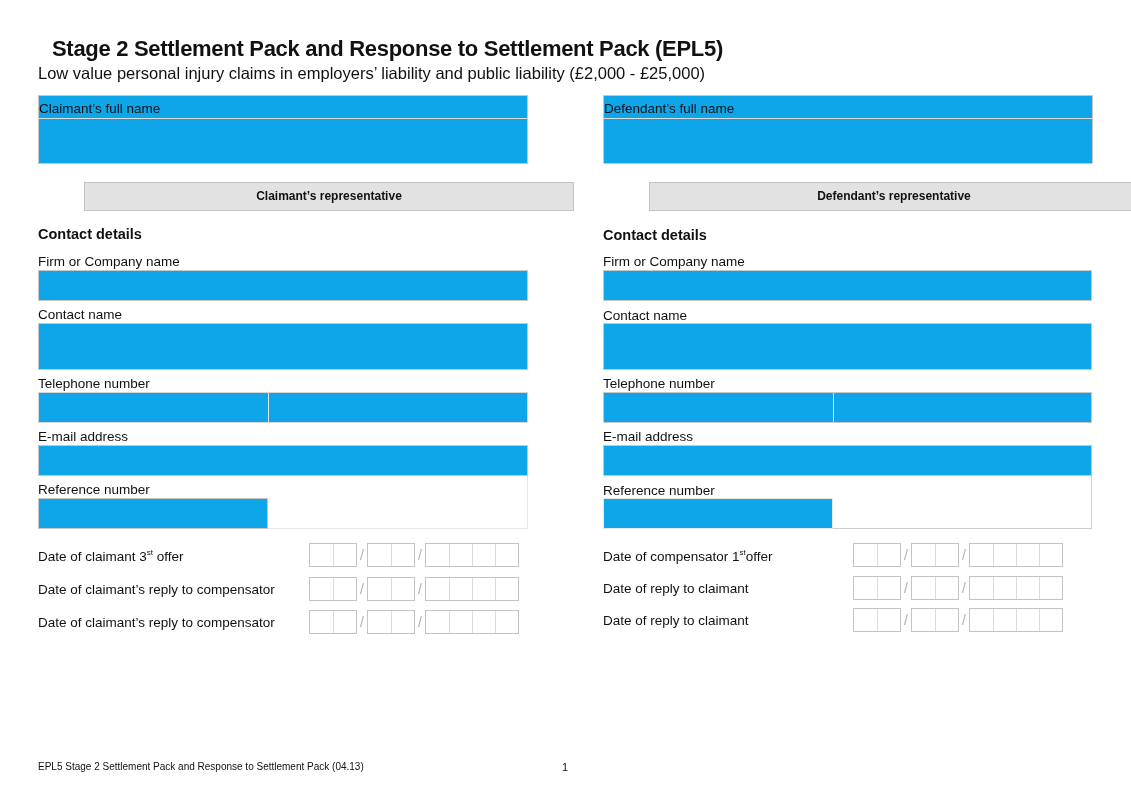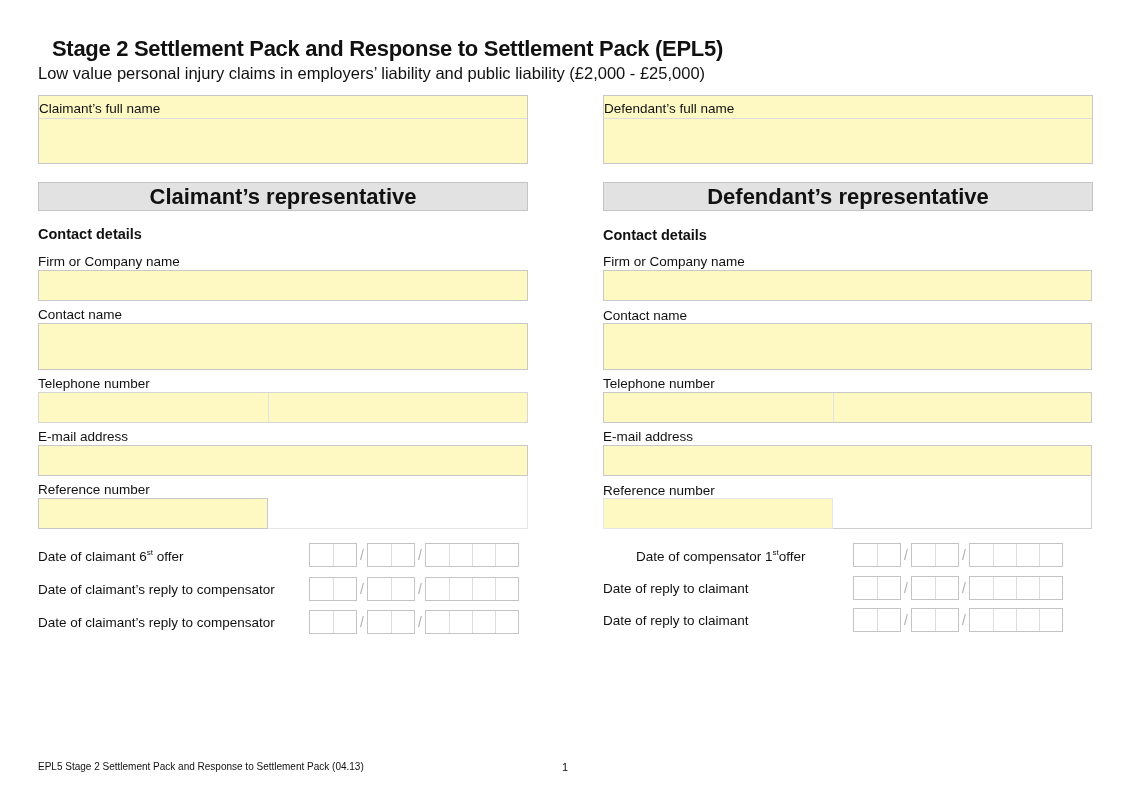--- a/index.html
+++ b/index.html
@@ -1,27 +1,27 @@
 <!DOCTYPE html>
 <html><head>
 <meta charset="utf-8">
 <style>
   html, body { margin: 0; padding: 0; background: #ffffff; }
   body { width: 1131px; height: 800px; position: relative; overflow: hidden;
          font-family: "Liberation Sans", "DejaVu Sans", sans-serif; color: #111; }
   .abs { position: absolute; }
   .title { left: 52px; top: 36px; font-size: 22px; font-weight: bold; letter-spacing: -0.3px; white-space: nowrap; }
   .subtitle { left: 38px; top: 64px; font-size: 16.5px; white-space: nowrap; }
-  .box { position: absolute; border: 1px solid #c8c8c8; box-sizing: border-box; background: #fef9c3; padding-left: 32px; }
+  .box { position: absolute; border: 1px solid #c8c8c8; box-sizing: border-box; background: #0ea5e9; padding-left: 32px; }
   .lbl { position: absolute; font-size: 13.5px; white-space: nowrap; color: #111; }
   .namebox { height: 69px; }
   .namebox .lbl { left: 0; top: 5px; }
   .namebox .inner { position: absolute; left: 0; right: 0; top: 22px; bottom: 0; border-top: 1px solid #dcdcdc; }
   .repbar { position: absolute; height: 29px; background: #e2e2e2; border: 1px solid #c4c4c4; box-sizing: border-box;
-            font-weight: bold; font-size: 22px; text-align: center; line-height: 27px; }
+            font-weight: bold; font-size: 12px; text-align: center; line-height: 27px; margin-left: 46px; }
   .h3 { position: absolute; font-weight: bold; font-size: 14.5px; }
   .split { position: absolute; top: 0; bottom: 0; left: 229px; border-left: 1px solid #e3e3e3; }
   .refarea { position: absolute; border-right: 1px solid #e6e6e6; border-bottom: 1px solid #e6e6e6; box-sizing: border-box; }
   .date { position: absolute; display: flex; align-items: center; height: 24px; }
   .seg { display: flex; border: 1px solid #c4c4c4; height: 24px; box-sizing: border-box; }
   .cell { width: 23px; height: 100%; border-left: 1px solid #dcdcdc; box-sizing: border-box; }
   .cell:first-child { border-left: none; }
   .slash { width: 10px; text-align: center; color: #b0b0b0; font-size: 14px; }
   .footer { left: 38px; top: 761px; font-size: 10px; white-space: nowrap; }
   .pagenum { left: 562px; top: 761px; font-size: 11px; }
@@ -53,21 +53,21 @@
   <span></span>
 </div>
 
 <span class="lbl" style="left:38px; top:429px;">E-mail address</span>
 <div class="box" style="left:38px; top:445px; width:490px; height:31px;"></div>
 
 <div class="refarea" style="left:38px; top:476px; width:490px; height:53px;"></div>
 <span class="lbl" style="left:38px; top:482px;">Reference number</span>
 <div class="box" style="left:38px; top:498px; width:230px; height:31px;"></div>
 
-<span class="lbl" style="left:38px; top:548px;"><span>Date of claimant 6</span><sup style="font-size:8px;">st</sup><span> offer</span></span>
+<span class="lbl" style="left:38px; top:548px;"><span>Date of claimant 3</span><sup style="font-size:8px;">st</sup><span> offer</span></span>
 <div class="date" style="left:309px; top:543px;">
   <div class="seg">
       <div class="cell"></div>
       <div class="cell"></div>
     </div>
   <span class="slash">/</span>
   <div class="seg">
       <div class="cell"></div>
       <div class="cell"></div>
     </div>
@@ -141,21 +141,21 @@
   <span></span>
 </div>
 
 <span class="lbl" style="left:603px; top:429px;">E-mail address</span>
 <div class="box" style="left:603px; top:445px; width:489px; height:31px;"></div>
 
 <div class="refarea" style="left:603px; top:476px; width:489px; height:53px; border-color:#cfcfcf;"></div>
 <span class="lbl" style="left:603px; top:483px;">Reference number</span>
 <div class="box" style="left:603px; top:498px; width:230px; height:31px; border-color:#e6e6e6;"></div>
 
-<span class="lbl" style="left:603px; top:548px;margin-left:33px;"><span>Date of compensator 1</span><sup style="font-size:8px;">st</sup><span>offer</span></span>
+<span class="lbl" style="left:603px; top:548px;"><span>Date of compensator 1</span><sup style="font-size:8px;">st</sup><span>offer</span></span>
 <div class="date" style="left:853px; top:543px;">
   <div class="seg">
       <div class="cell"></div>
       <div class="cell"></div>
     </div>
   <span class="slash">/</span>
   <div class="seg">
       <div class="cell"></div>
       <div class="cell"></div>
     </div>

